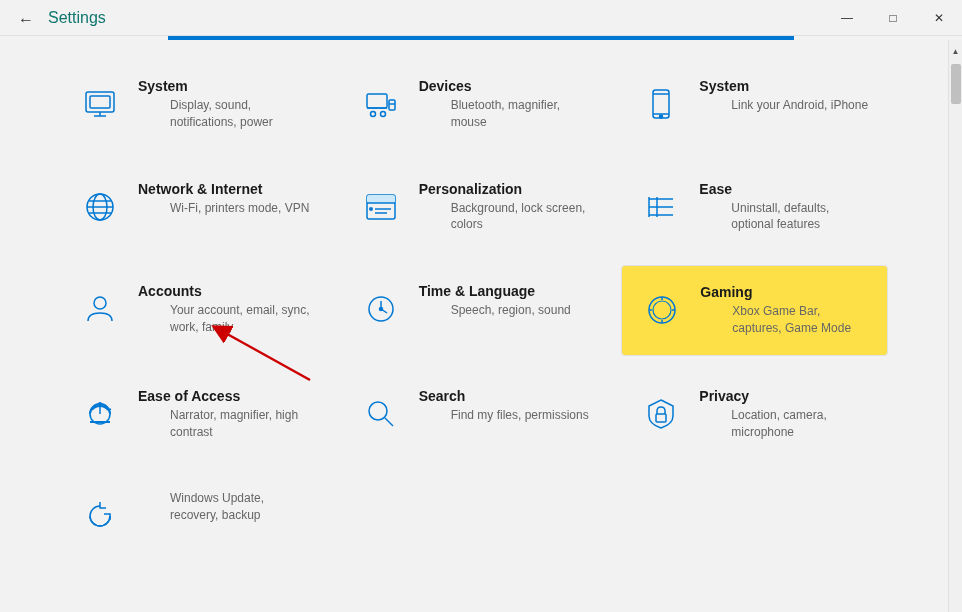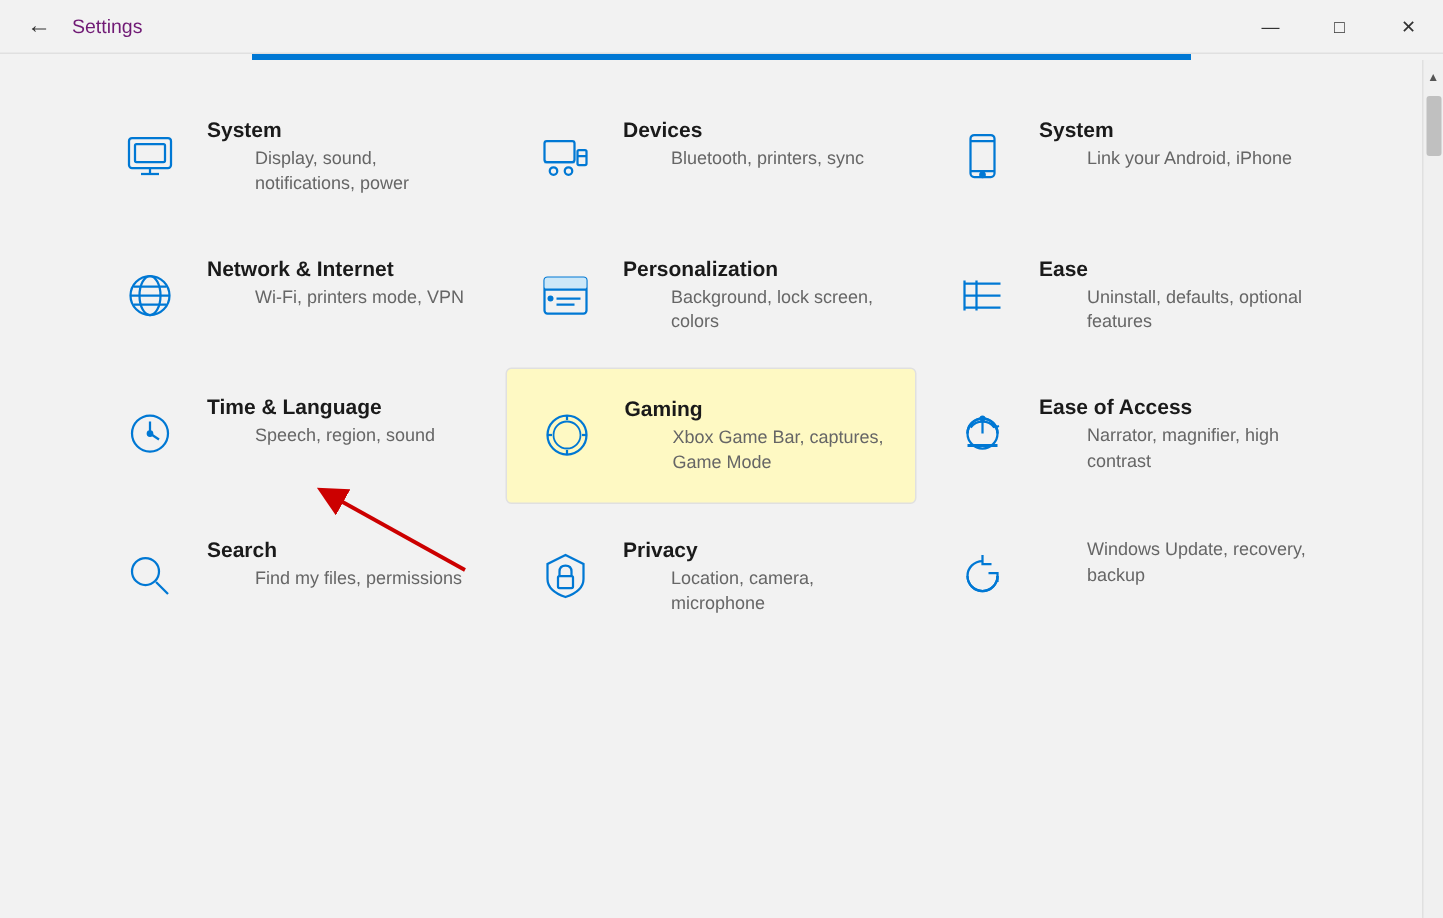--- a/index.html
+++ b/index.html
@@ -27,22 +27,22 @@
       display: flex;
       align-items: center;
       justify-content: center;
       cursor: pointer;
       border-radius: 3px;
       font-size: 16px;
       color: #333;
     }
     .title-bar-title {
       margin-left: 8px;
-      font-size: 13px;
-      color: #701a75;
+      font-size: 16px;
+      color: #0f766e;
       font-weight: 400;
     }
     .title-bar-controls {
       position: absolute;
       right: 0;
       top: 0;
       display: flex;
       height: 36px;
     }
     .title-btn {
@@ -76,33 +76,33 @@
       flex: 1;
       overflow-y: auto;
       padding: 20px 60px 20px 60px;
     }
     .main-content::-webkit-scrollbar { width: 0; }
 
     
     .settings-grid {
       display: grid;
       grid-template-columns: repeat(3, 1fr);
-      gap: 4px;
+      gap: 14px;
     }
 
     .settings-item {
       display: flex;
       align-items: flex-start;
       padding: 18px 16px;
       cursor: pointer;
       border-radius: 4px;
       position: relative;
     }
     .settings-item.highlighted {
-      background: #fef9c3;
+      background: #fde047;
       border: 1px solid #e0e0e0;
     }
 
     .settings-icon {
       width: 48px;
       height: 48px;
       min-width: 48px;
       display: flex;
       align-items: center;
       justify-content: center;
@@ -197,21 +197,21 @@
       <rect x="4" y="8" width="20" height="14" rx="1.5"></rect>
       <rect x="26" y="14" width="6" height="10" rx="1"></rect>
       <line x1="4" y1="22" x2="24" y2="22"></line>
       <line x1="26" y1="18" x2="32" y2="18"></line>
       <circle cx="10" cy="28" r="2.5"></circle>
       <circle cx="20" cy="28" r="2.5"></circle>
     </svg>
     </div>
     <div class="settings-text">
       <div class="settings-name">Devices</div>
-      <div class="settings-desc">Bluetooth, printers, sync</div>
+      <div class="settings-desc">Bluetooth, magnifier, mouse</div>
     </div>
   </div>
         <div class="settings-item">
     <div class="settings-icon">
       <svg viewBox="0 0 36 36" fill="none" stroke="#0078d4" stroke-width="1.8">
       <rect x="10" y="4" width="16" height="28" rx="2.5"></rect>
       <line x1="10" y1="8" x2="26" y2="8"></line>
       <line x1="10" y1="28" x2="26" y2="28"></line>
       <circle cx="18" cy="30.5" r="1.5" fill="#0078d4"></circle>
     </svg>
@@ -258,20 +258,32 @@
       <line x1="6" y1="10" x2="30" y2="10"></line>
       <line x1="6" y1="18" x2="30" y2="18"></line>
       <line x1="6" y1="26" x2="30" y2="26"></line>
       <line x1="6" y1="8" x2="6" y2="28"></line>
       <line x1="14" y1="8" x2="14" y2="28"></line>
     </svg>
     </div>
     <div class="settings-text">
       <div class="settings-name">Ease</div>
       <div class="settings-desc">Uninstall, defaults, optional features</div>
+    </div>
+  </div>
+        <div class="settings-item">
+    <div class="settings-icon">
+      <svg viewBox="0 0 36 36" fill="none" stroke="#0078d4" stroke-width="1.8">
+      <circle cx="18" cy="12" r="6"></circle>
+      <path d="M6 30 Q6 22 18 22 Q30 22 30 30"></path>
+    </svg>
+    </div>
+    <div class="settings-text">
+      <div class="settings-name">Accounts</div>
+      <div class="settings-desc">Your account, email, sync, work, family</div>
     </div>
   </div>
         <div class="settings-item">
     <div class="settings-icon">
       <svg viewBox="0 0 36 36" fill="none" stroke="#0078d4" stroke-width="1.8">
       <circle cx="18" cy="18" r="12"></circle>
       <line x1="18" y1="10" x2="18" y2="18"></line>
       <line x1="18" y1="18" x2="24" y2="22"></line>
       <circle cx="18" cy="18" r="1.5" fill="#0078d4"></circle>
     </svg>

